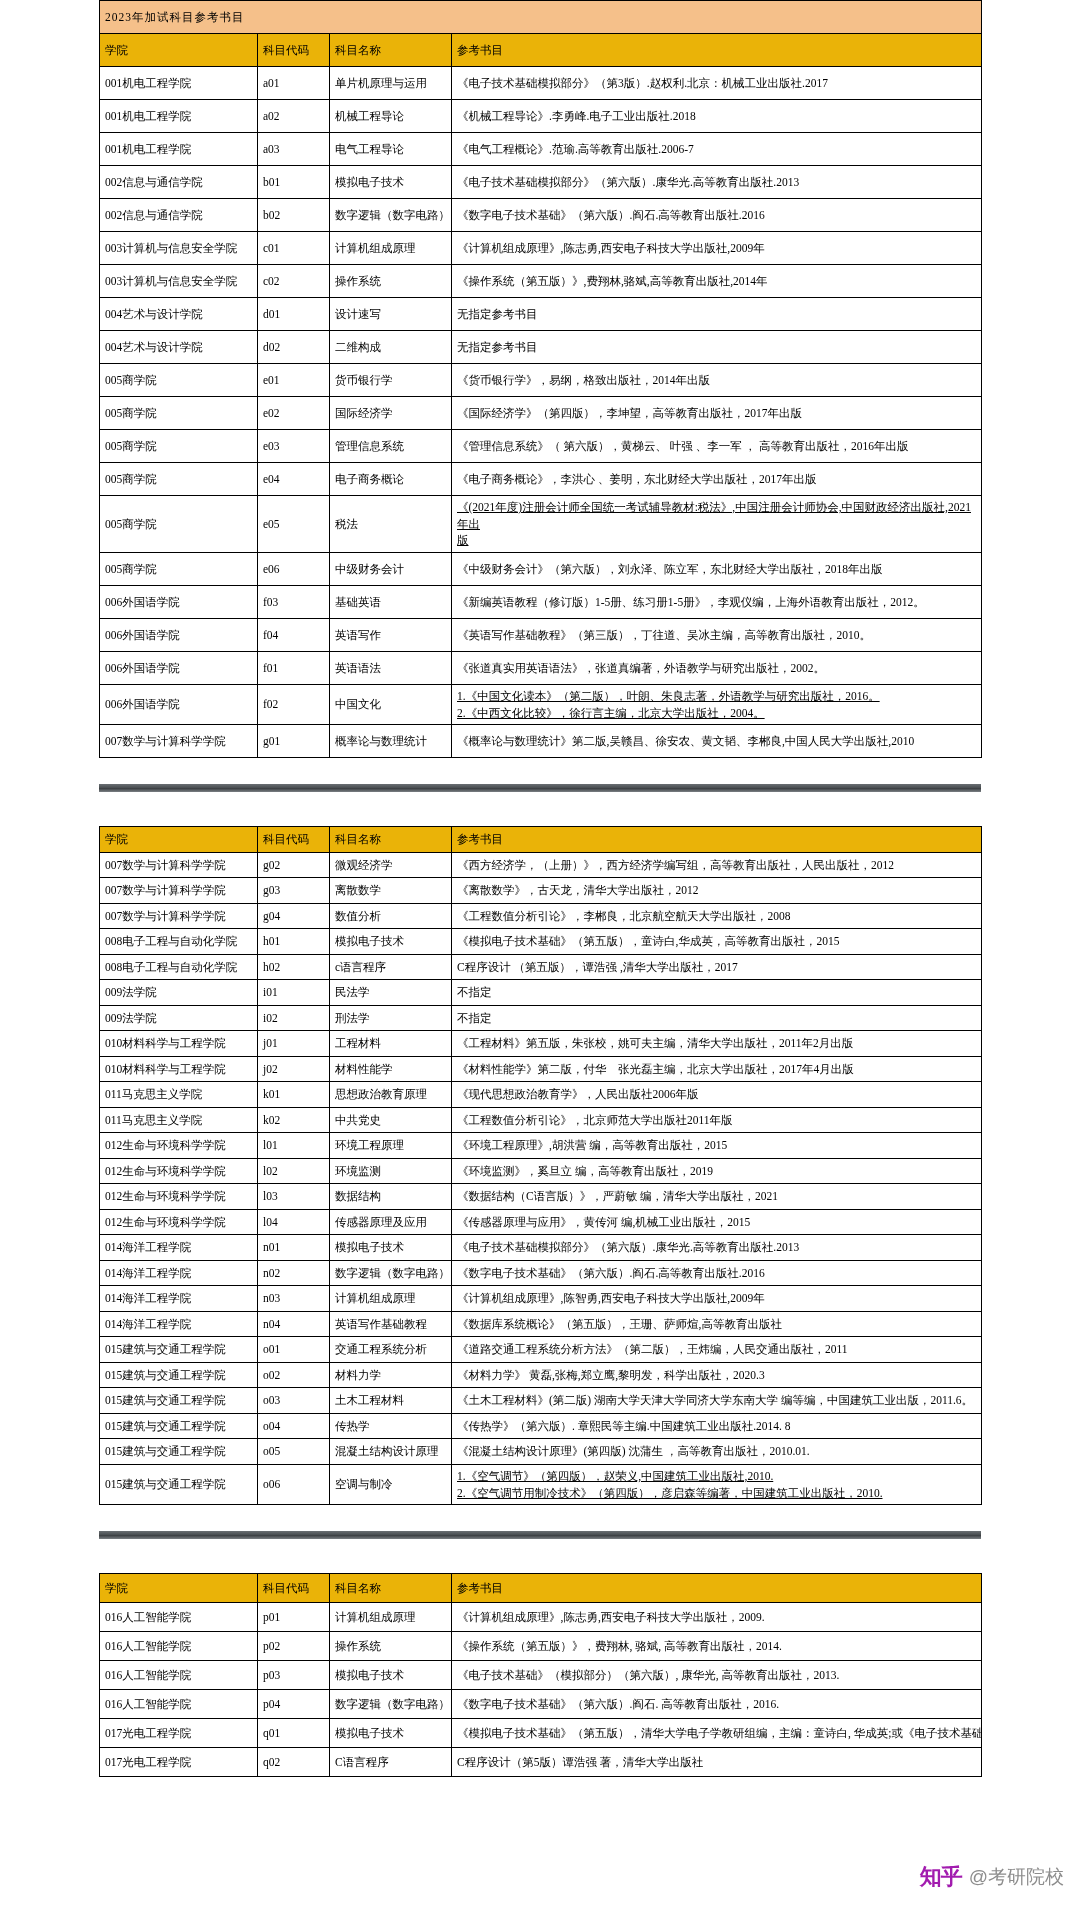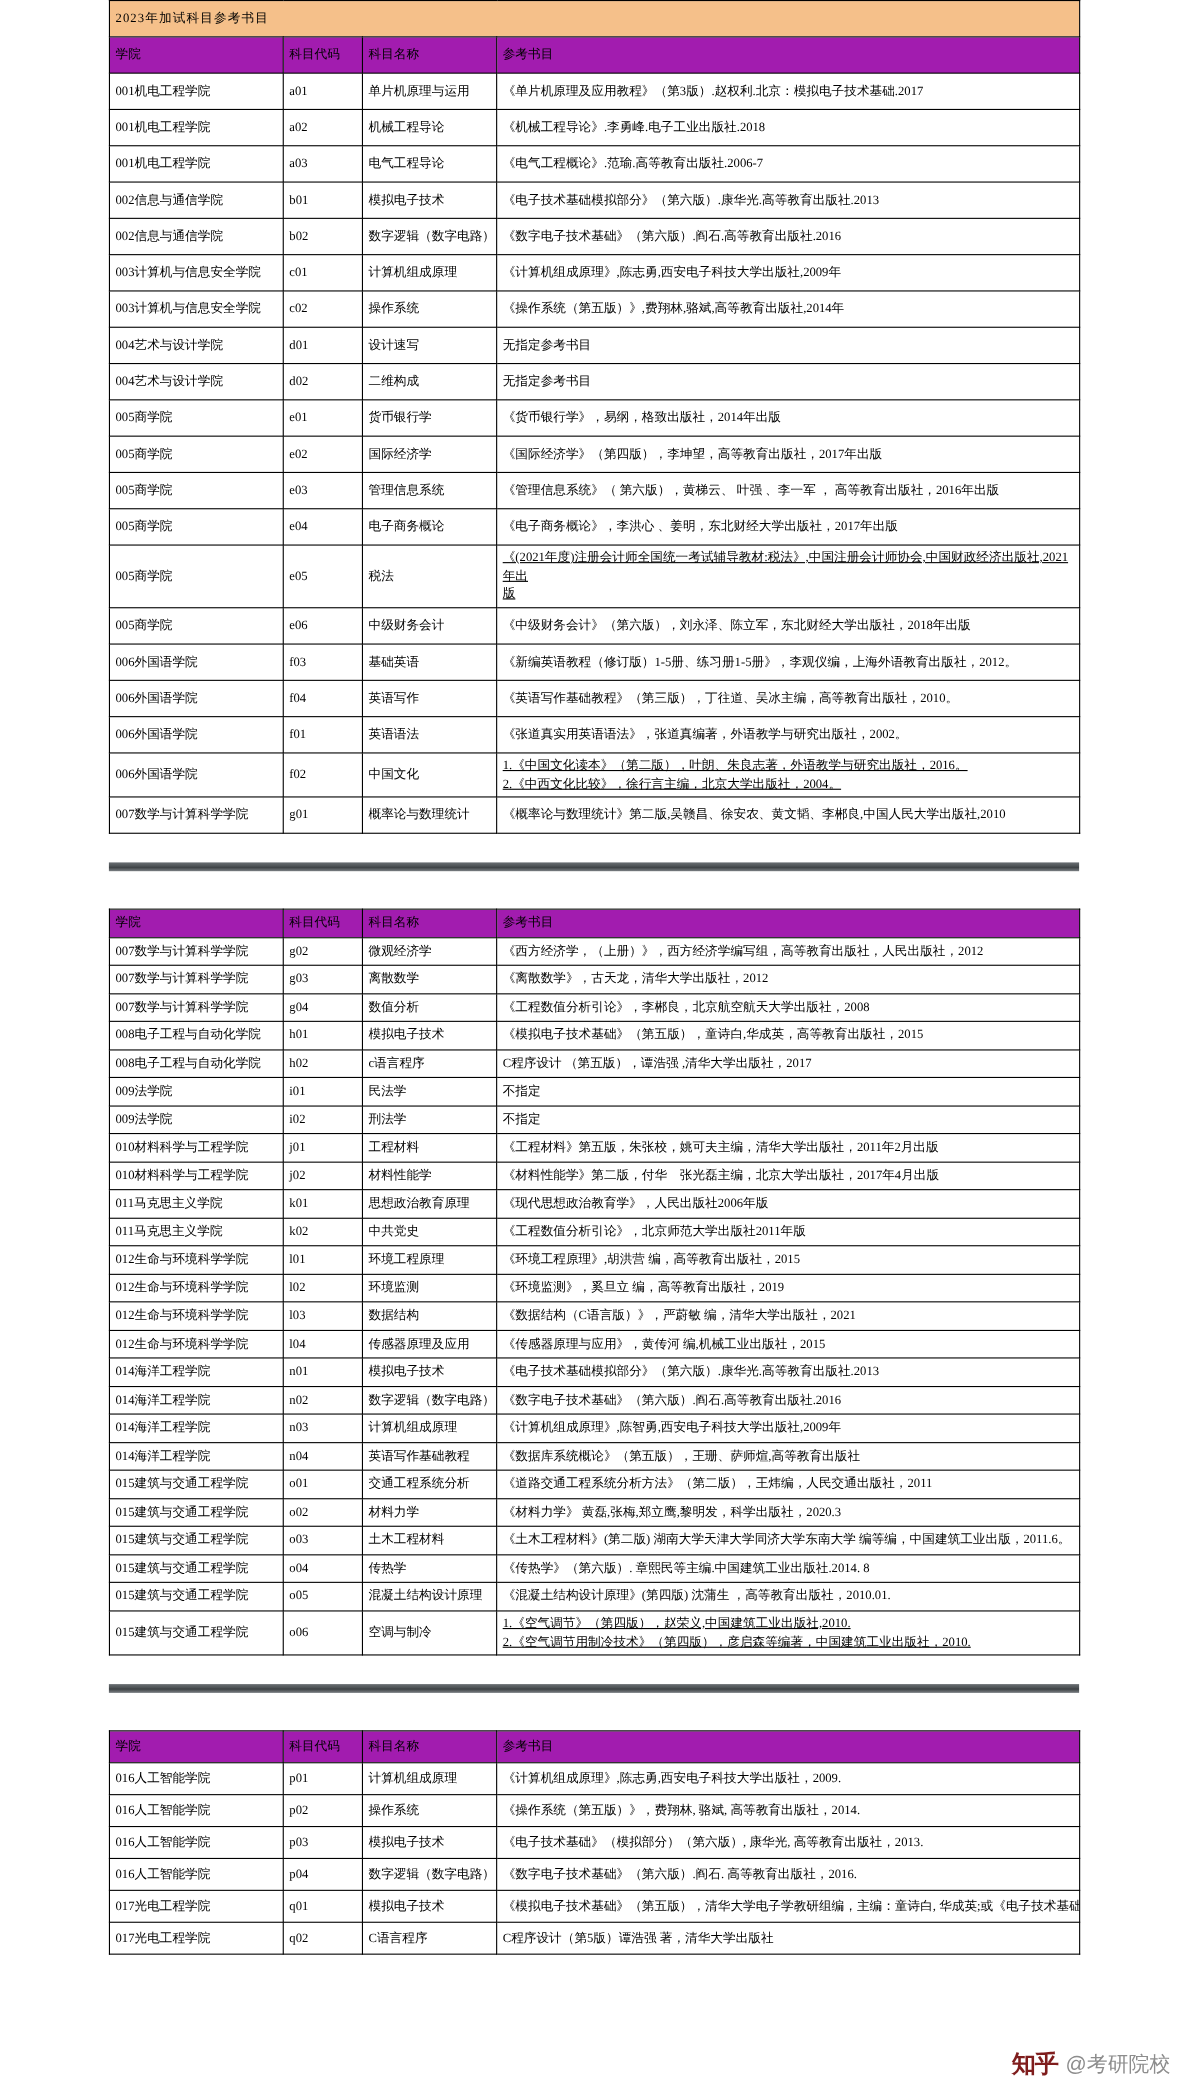--- a/index.html
+++ b/index.html
@@ -50,21 +50,21 @@
   .title-cell{
     background:#f5c08a;
     text-align:right;
     font-weight:bold;
     font-size:15px;
     padding:7px 5px;
     letter-spacing:1px;
     font-family:Liberation Serif, serif;
   }
   .hdr td{
-    background:#a21caf;
+    background:#eab308;
     font-weight:bold;
     font-size:12.5px;
     padding:6px 5px;
   }
   .c1{width:158px;}
   .c2{width:72px;}
   .c3{width:122px;}
   .c4{width:530px;}
   .t1 td{height:26px;}
   .t2 td{height:18.5px;padding:1px 5px;}
@@ -78,21 +78,21 @@
     display:flex;
     align-items:center;
     gap:7px;
     color:#8d8d8d;
     font-size:19px;
     font-family:"Liberation Sans","DejaVu Sans",sans-serif;
   }
   .wm-logo{
     font-weight:bold;
     font-size:22px;
-    color:#7f1d1d;
+    color:#a21caf;
     letter-spacing:-1px;
   }
 </style>
 </head>
 <body>
 
 <div class="page">
 
   <div class="sheet">
 
@@ -110,21 +110,21 @@
         <tr class="hdr">
           <td>学院</td>
           <td>科目代码</td>
           <td>科目名称</td>
           <td>参考书目</td>
         </tr>
       <tr>
             <td>001机电工程学院</td>
             <td>a01</td>
             <td>单片机原理与运用</td>
-            <td>《单片机原理及应用教程》（第3版）.赵权利.北京：模拟电子技术基础.2017</td>
+            <td>《电子技术基础模拟部分》（第3版）.赵权利.北京：机械工业出版社.2017</td>
           </tr>
           <tr>
             <td>001机电工程学院</td>
             <td>a02</td>
             <td>机械工程导论</td>
             <td>《机械工程导论》.李勇峰.电子工业出版社.2018</td>
           </tr>
           <tr>
             <td>001机电工程学院</td>
             <td>a03</td>

